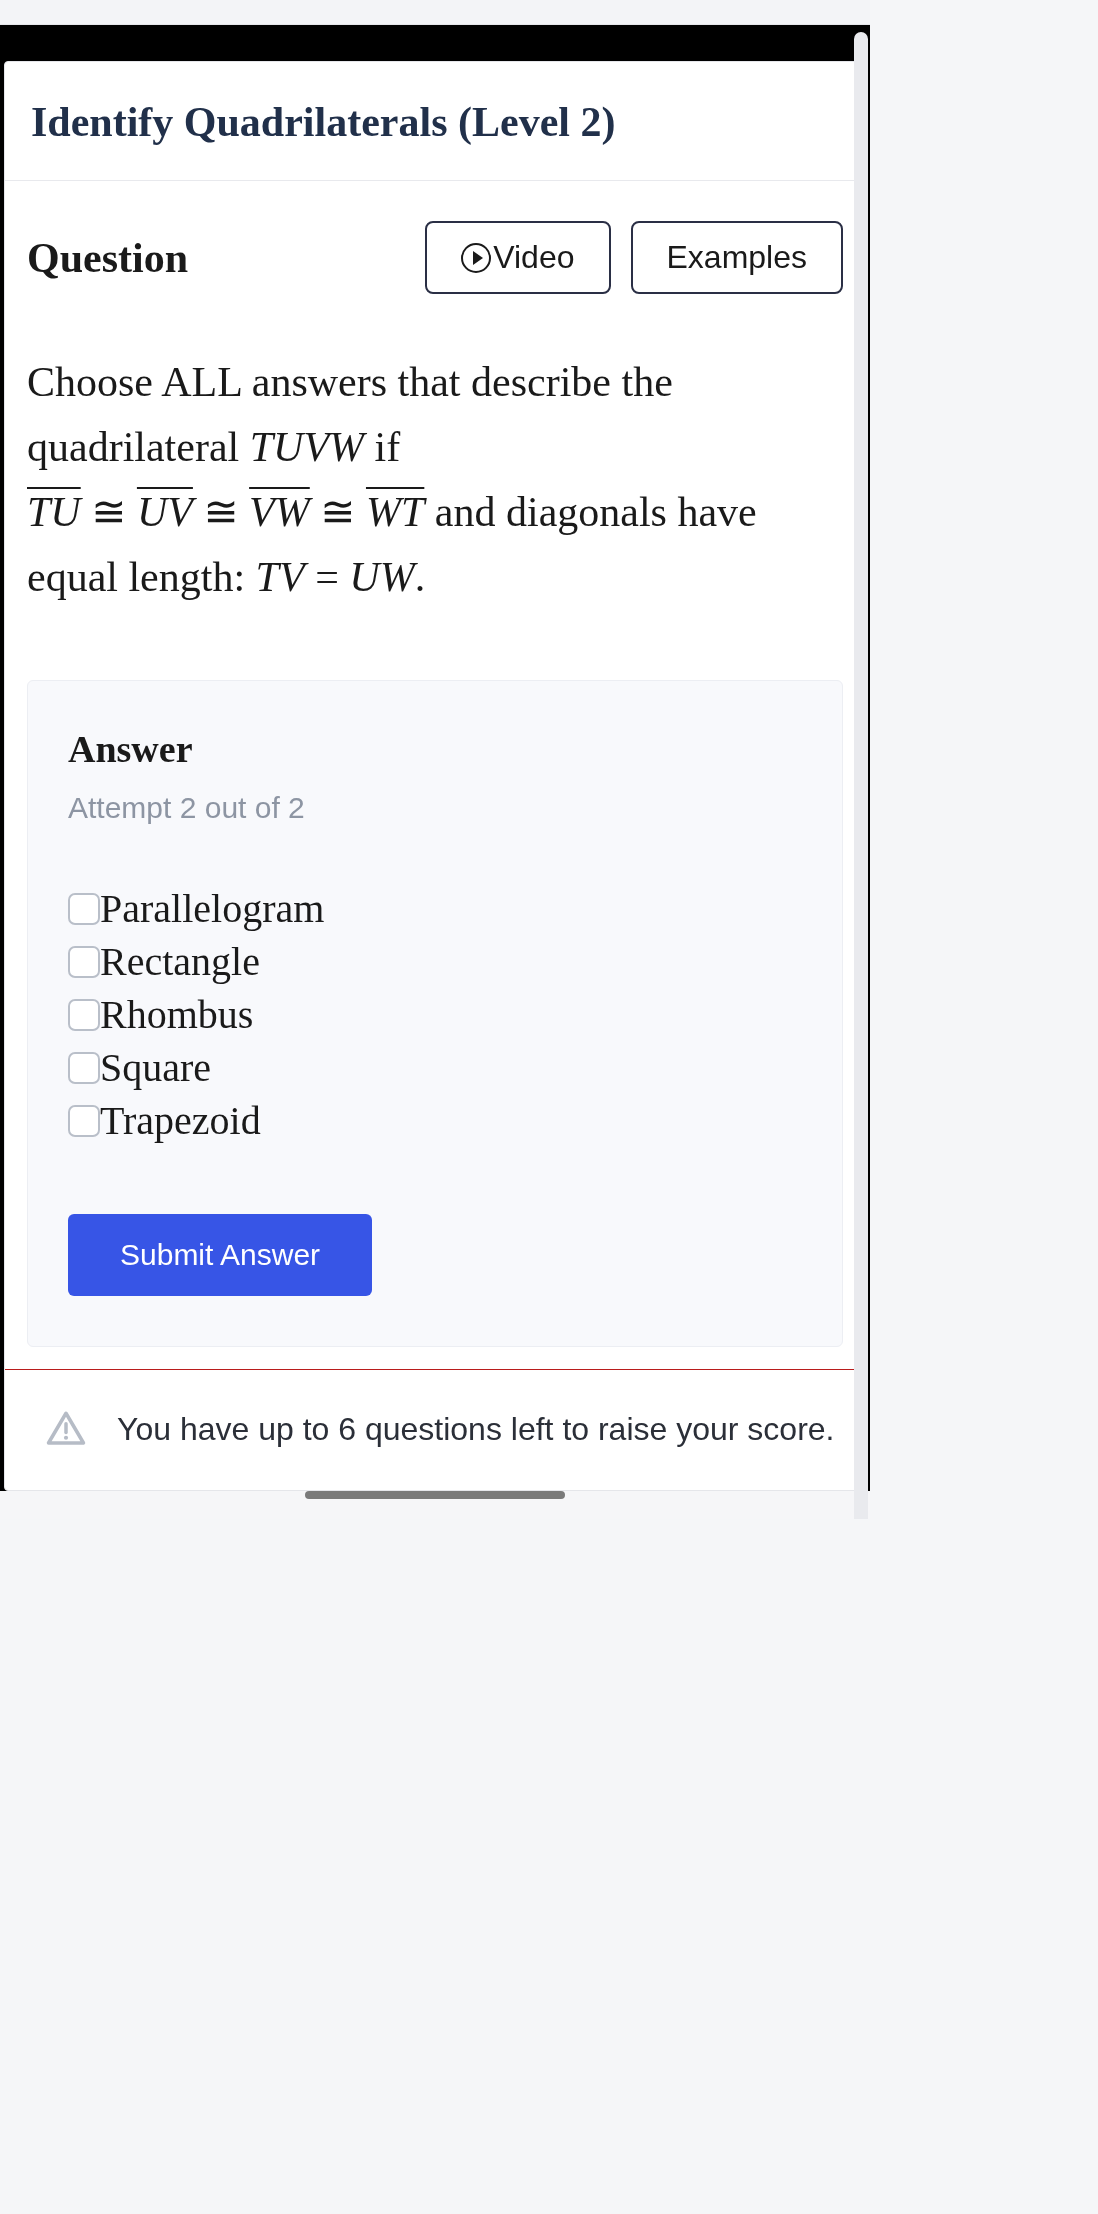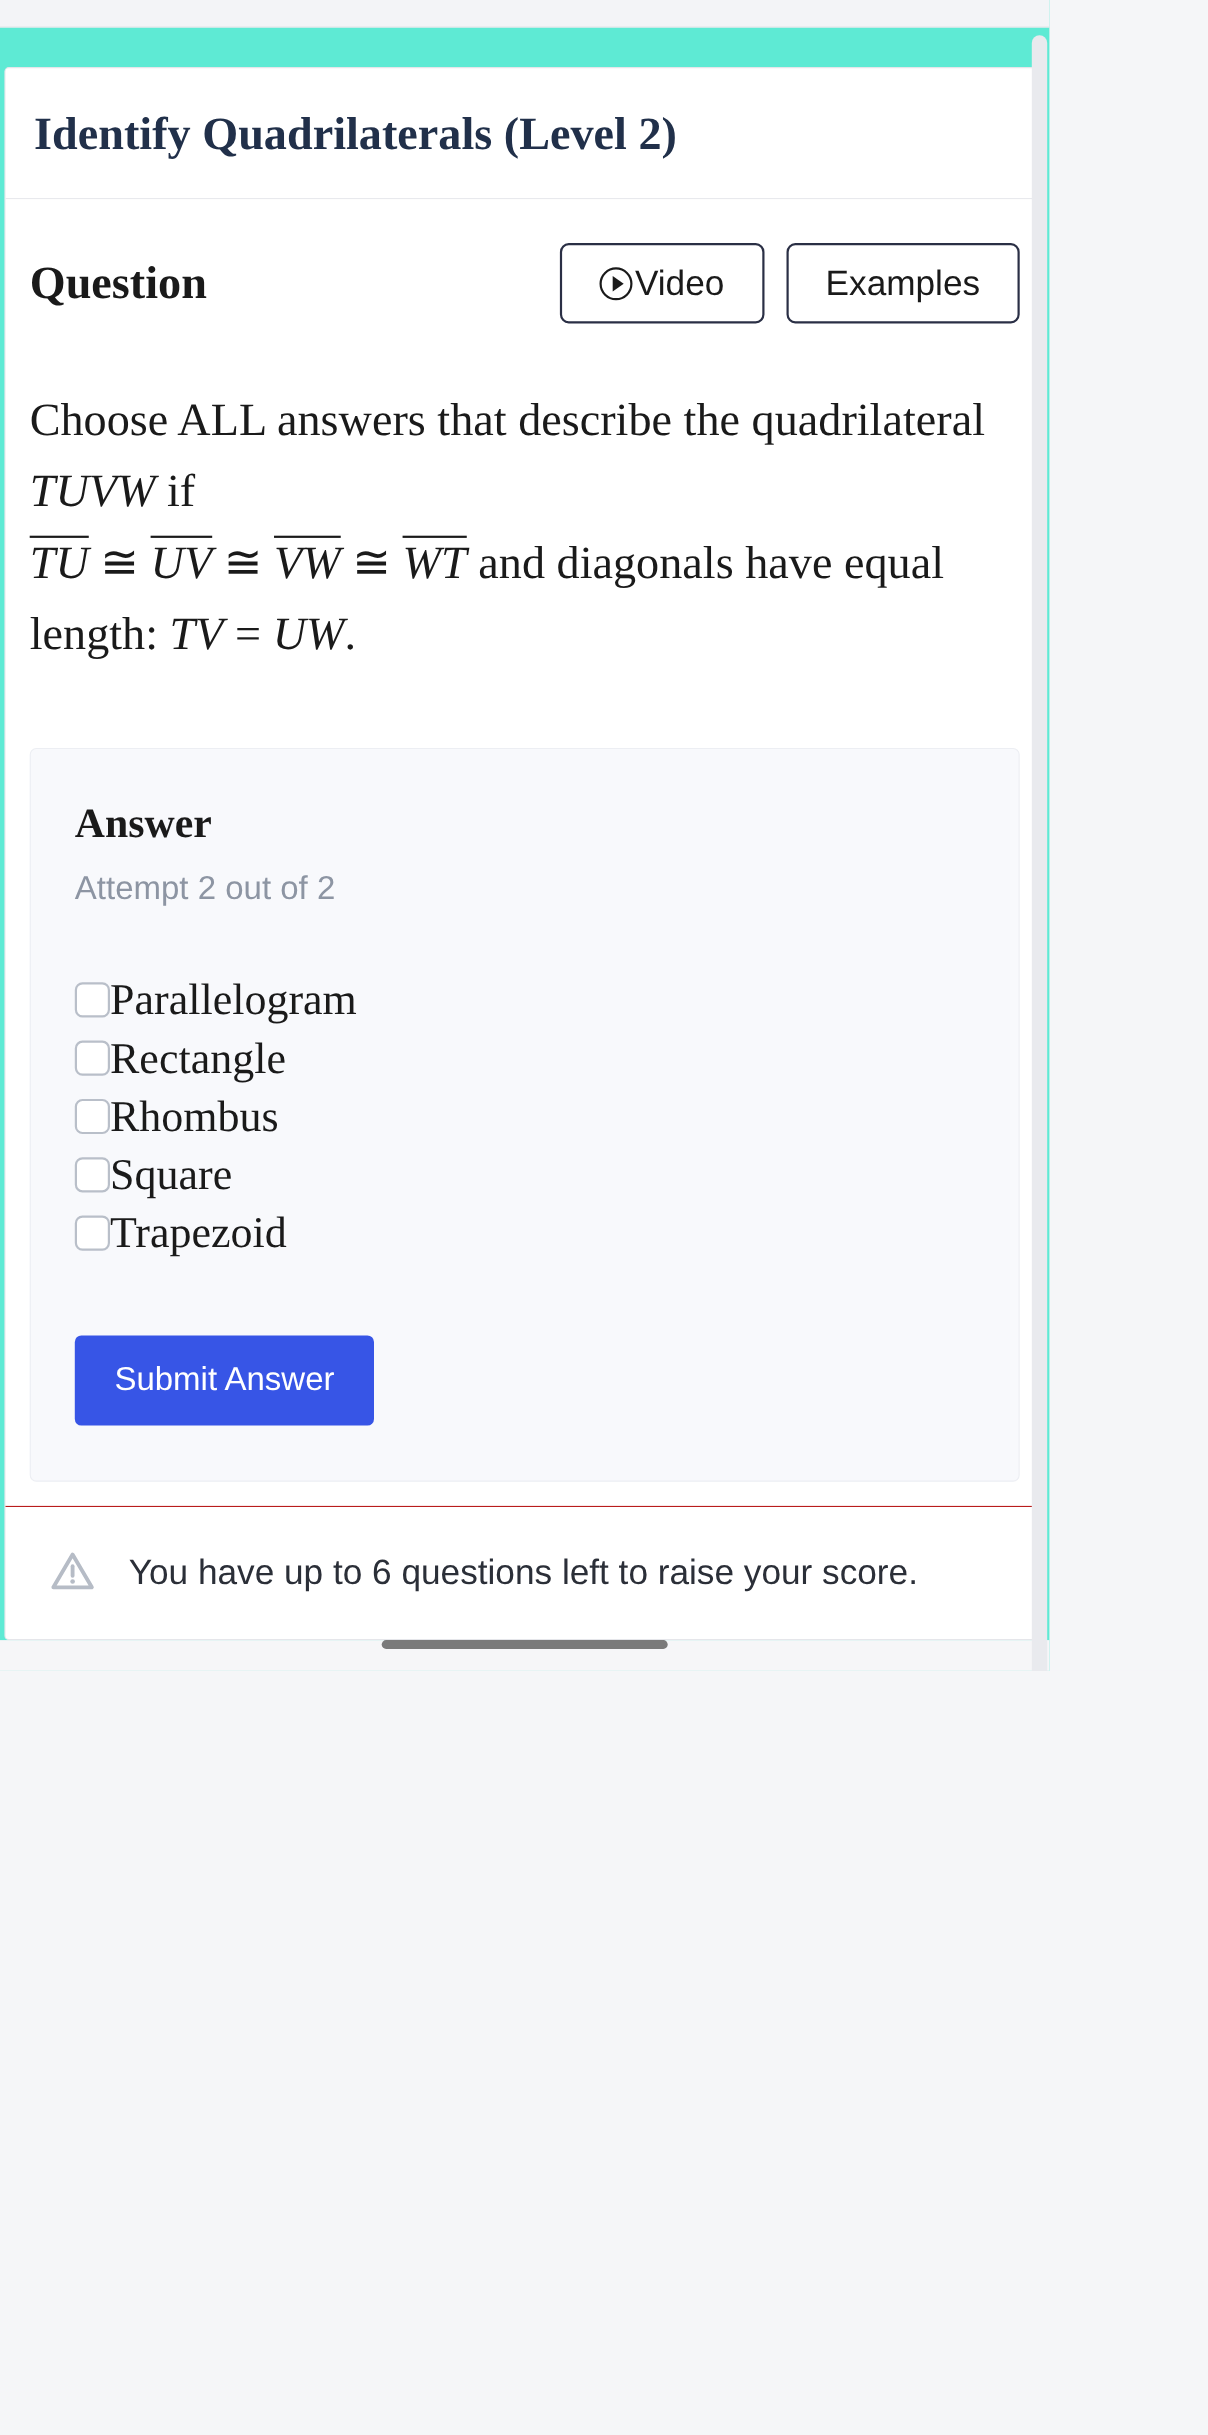--- a/index.html
+++ b/index.html
@@ -3,22 +3,22 @@
 <meta charset="utf-8">
 <style>
   * { box-sizing: border-box; margin: 0; padding: 0; }
   html, body {
     width: 1098px;
     font-family: Georgia, 'Times New Roman', serif;
     background: #f5f6f8;
     color: #1a1a1a;
   }
   .page {
-    width: 954px;
-    background: #5eead4;
+    width: 870px;
+    background: #000000;
   }
   .topgap {
     height: 25px;
     background: #f3f4f7;
     border-bottom: 1px solid #e5e6ea;
   }
   .card {
     background: #fff;
     margin: 36px 4px 0 4px;
     border: 1px solid #e5e6ea;
@@ -111,21 +111,21 @@
     background: #fff;
     flex-shrink: 0;
   }
   .submit {
     margin-top: 64px;
     background: #3755e6;
     color: #fff;
     border: none;
     font-size: 30px;
     font-family: -apple-system, 'Segoe UI', Arial, sans-serif;
-    padding: 24px 36px;
+    padding: 24px 52px;
     border-radius: 6px;
     cursor: pointer;
   }
   .noticebar {
     border-top: 1px solid #b91c1c;
     padding: 38px 30px 40px 40px;
     display: flex;
     align-items: center;
     gap: 30px;
     font-family: -apple-system, 'Segoe UI', Arial, sans-serif;

